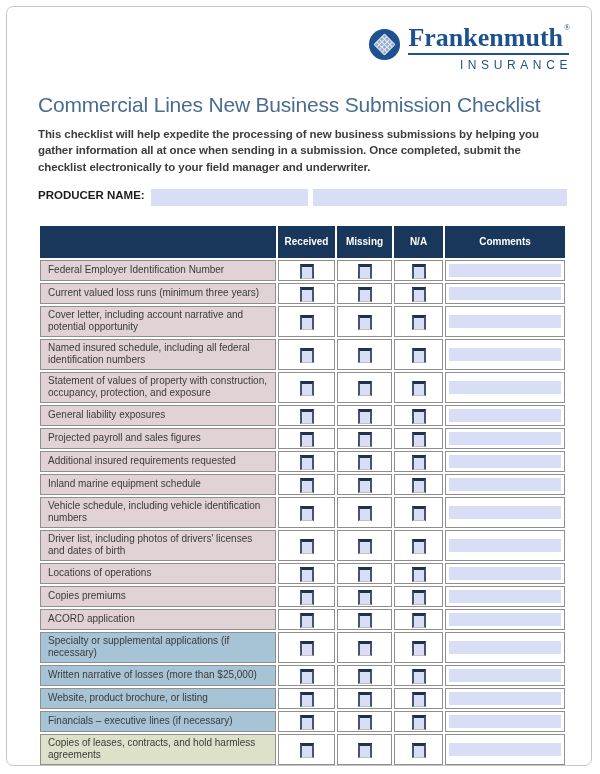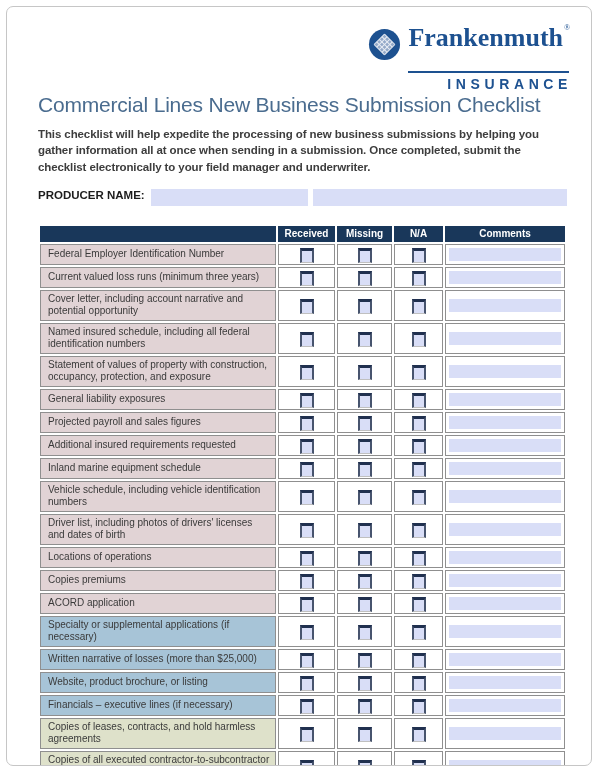--- a/index.html
+++ b/index.html
@@ -8,26 +8,26 @@
     border:1px solid #c6c6c6; border-radius:7px;
     font-family:"Liberation Sans", sans-serif;
     box-sizing:border-box; position:relative; overflow:hidden;
   }
   
   .logo { position:absolute; top:18px; right:22px; display:flex; align-items:flex-start; gap:7px; }
   .logo-mark svg { width:33px; height:33px; margin-top:3px; }
   .logo-textwrap { display:flex; flex-direction:column; }
   .logo-name {
     font-family:"Liberation Serif", serif; font-size:26px; font-weight:600;
-    color:var(--logo); line-height:1.0; padding-bottom:20px;
+    color:var(--logo); line-height:1.0; padding-bottom:2px;
     border-bottom:2px solid var(--logo); position:relative; padding-right:6px;
   }
   .logo-reg { position:absolute; top:-1px; right:-1px; font-size:8px; font-weight:400; }
   .logo-sub {
-    font-size:14px; font-weight:700; letter-spacing:4.6px; color:var(--logo);
+    font-size:12px; font-weight:400; letter-spacing:4.6px; color:var(--logo);
     text-align:right; margin-top:3px; margin-right:-3px;
   }
   
   .main { padding:86px 24px 0 31px; }
   .page-title {
     font-size:21px; font-weight:400; color:var(--title);
     letter-spacing:-0.2px; margin:0;
   }
   .intro {
     margin-top:9px; font-size:11.5px; line-height:1.42; color:#3d3d3d;
@@ -42,21 +42,21 @@
   .date-field { flex:1; margin-left:5px; }
   
   table.checklist {
     margin-top:18px; width:100%; border-collapse:separate; border-spacing:2px;
     table-layout:fixed;
   }
   col.c-label { width:236px; } col.c-rec { width:57px; } col.c-mis { width:55px; }
   col.c-na { width:49px; } col.c-com { width:auto; }
   th {
     background:var(--header); color:#ffffff; font-size:10px; font-weight:700;
-    height:16px; padding:0; text-align:center;
+    height:32px; padding:0; text-align:center;
   }
   td { border:1px solid #8f8f8f; background:#ffffff; padding:0; }
   td.label {
     font-size:10px; color:#3a3a3a; padding:2px 4px 2px 7px;
     line-height:1.25; height:15px; vertical-align:middle;
   }
   .cat-required { background:var(--required); }
   .cat-preferred { background:var(--preferred); }
   .cat-recommended { background:var(--recommended); }
   td.check { text-align:center; vertical-align:middle; }

